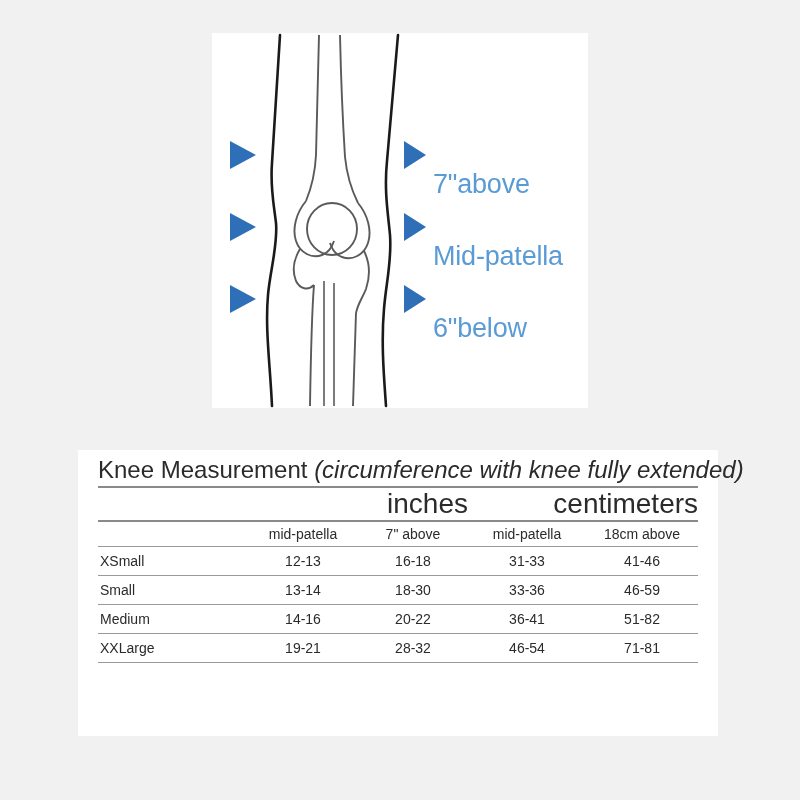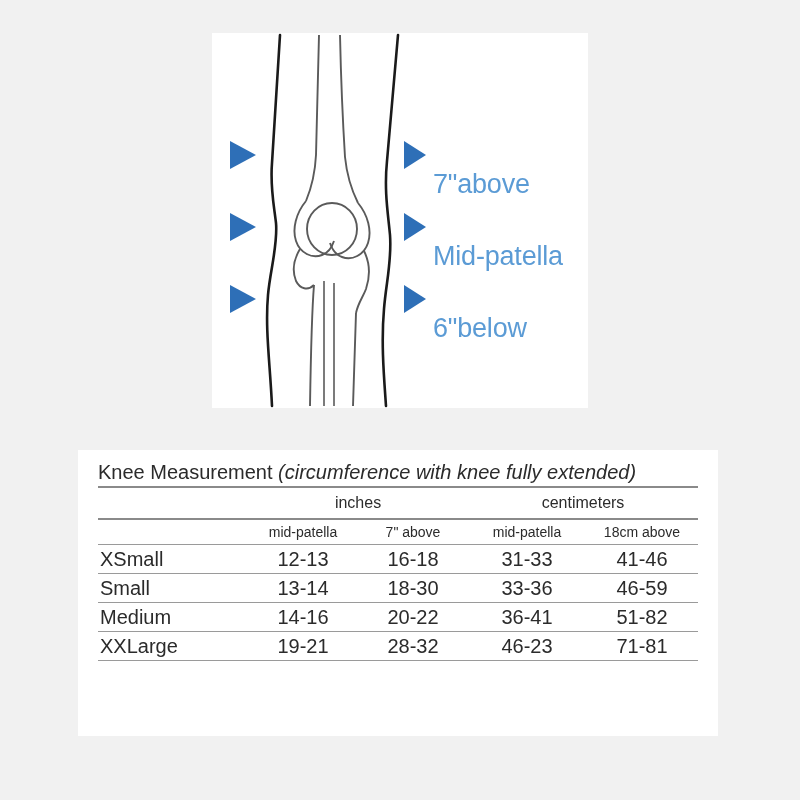--- a/index.html
+++ b/index.html
@@ -66,48 +66,48 @@
   table.size-table th {
     padding: 0;
     border: 0;
     color: #2b2b2b;
     font-family: "Liberation Sans", sans-serif;
     font-weight: 400;
   }
 
   .title-cell {
     text-align: left;
-    font-size: 20px;
+    font-size: 24px;
     height: 28px;
     vertical-align: bottom;
     padding-bottom: 2px !important;
     white-space: nowrap;
   }
   .title-cell .title-italic {
     font-style: italic;
   }
 
   .rule-thick { border-bottom: 2px solid #8a8a8a !important; }
   .rule-thin  { border-bottom: 1px solid #9a9a9a !important; }
 
   .group-row td {
-    font-size: 16px;
+    font-size: 28px;
     height: 30px;
     vertical-align: middle;
-    text-align: center;
+    text-align: right;
   }
   .subhead-row td {
     font-size: 14px;
     height: 24px;
     vertical-align: middle;
     text-align: center;
     color: #3b3b3b;
   }
   .data-row td {
-    font-size: 20px;
+    font-size: 14px;
     height: 28px;
     vertical-align: middle;
     text-align: center;
     margin-top: 16px;
   }
   .data-row td.size-name {
     text-align: left;
     padding-left: 2px !important;
   }
 
@@ -206,18 +206,18 @@
         <td class="size-name rule-thin">Medium</td>
         <td class="rule-thin">14-16</td>
         <td class="rule-thin">20-22</td>
         <td class="rule-thin">36-41</td>
         <td class="rule-thin">51-82</td>
       </tr>
       <tr class="data-row">
         <td class="size-name rule-thin">XXLarge</td>
         <td class="rule-thin">19-21</td>
         <td class="rule-thin">28-32</td>
-        <td class="rule-thin">46-23</td>
+        <td class="rule-thin">46-54</td>
         <td class="rule-thin">71-81</td>
       </tr>
     </tbody>
   </table>
 </div>
 
 </body></html>

